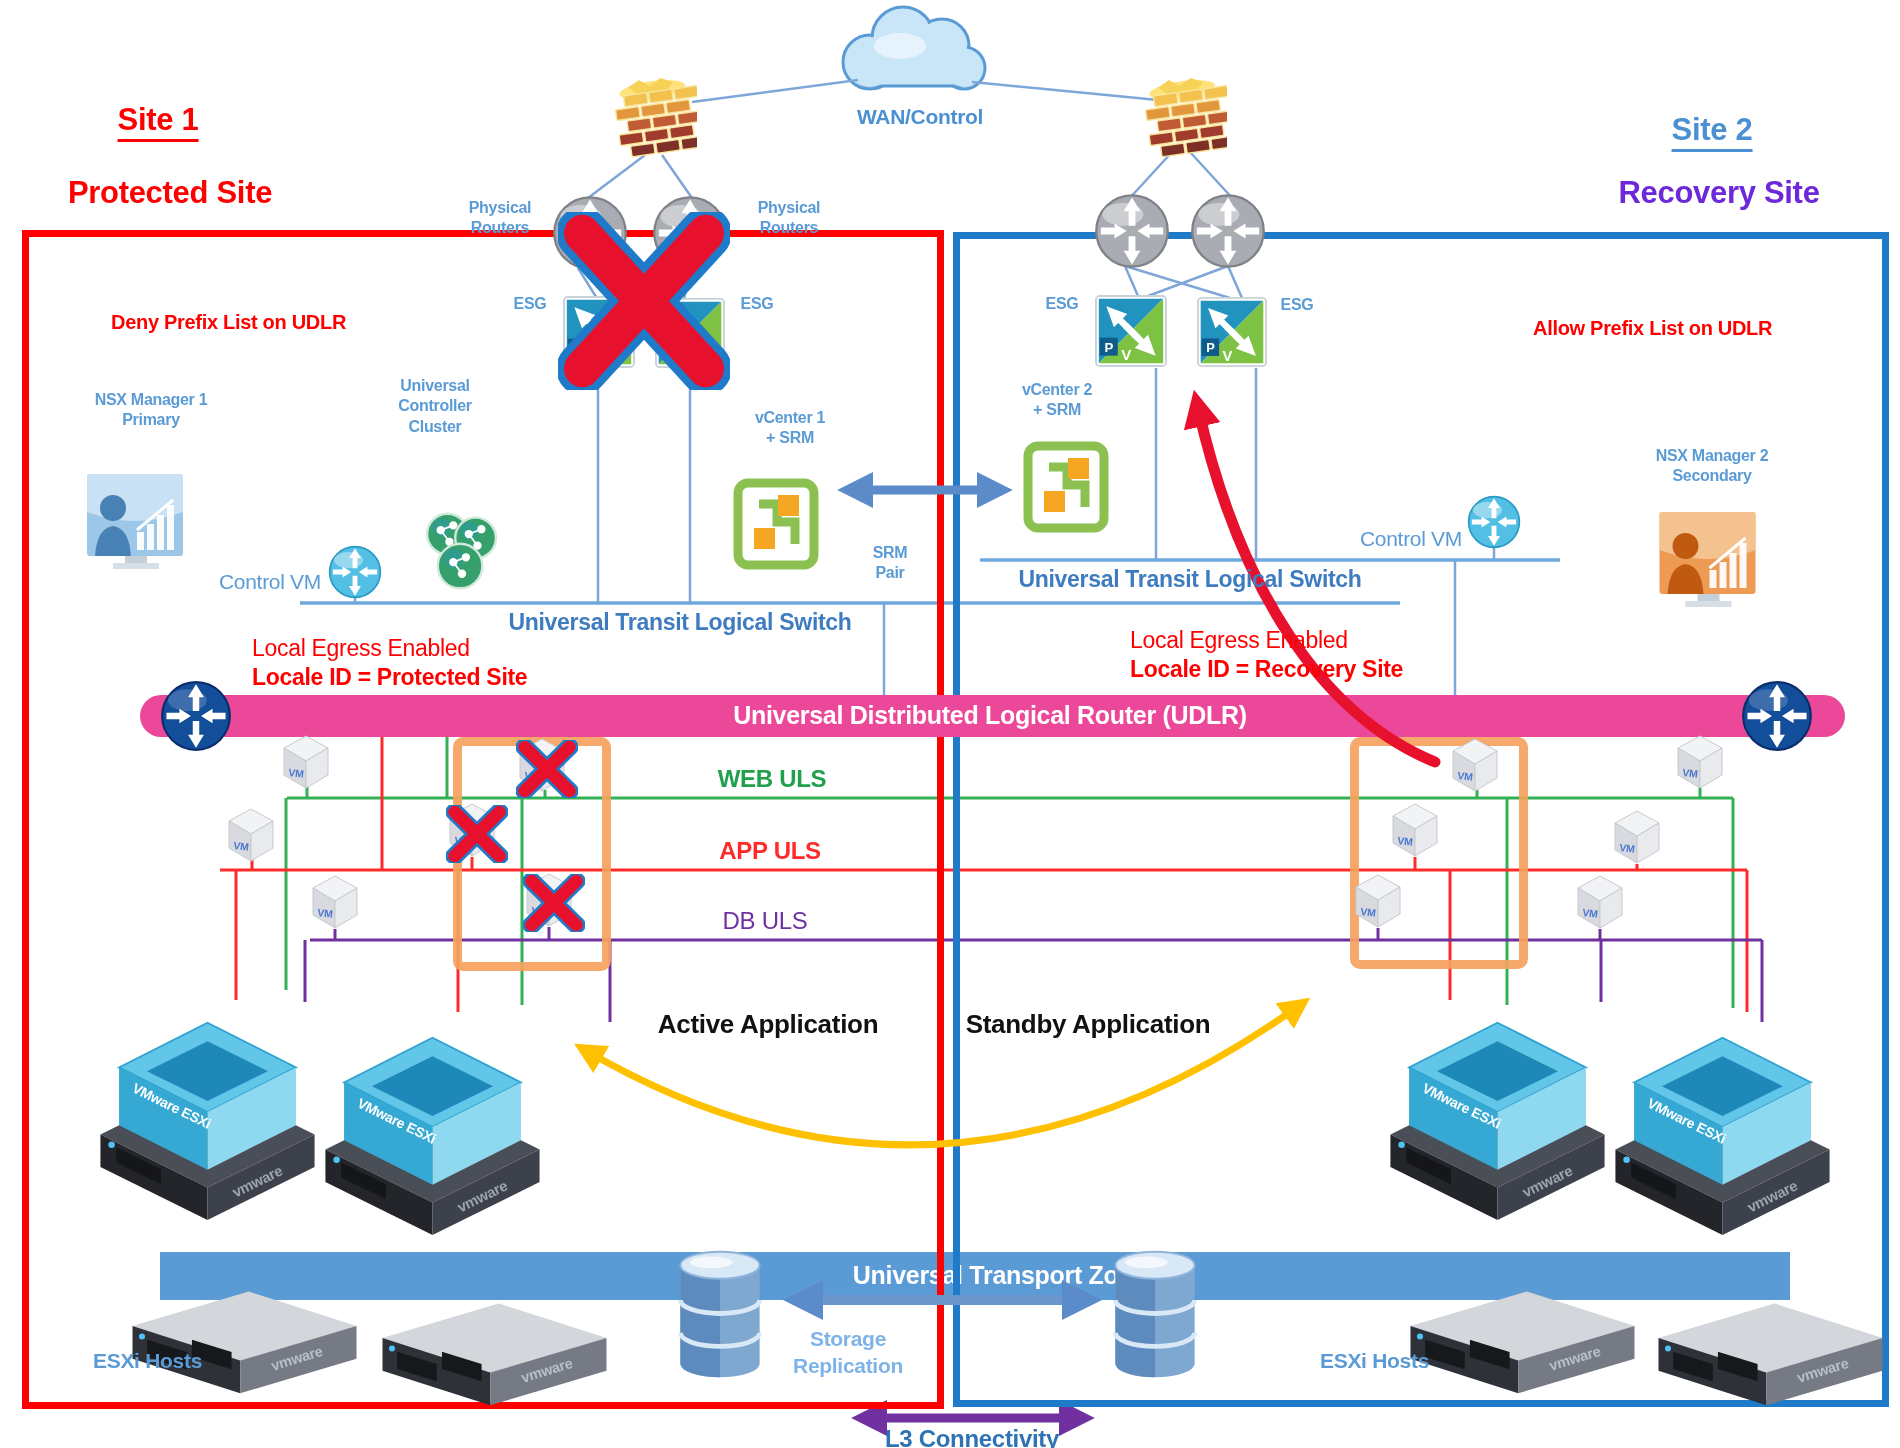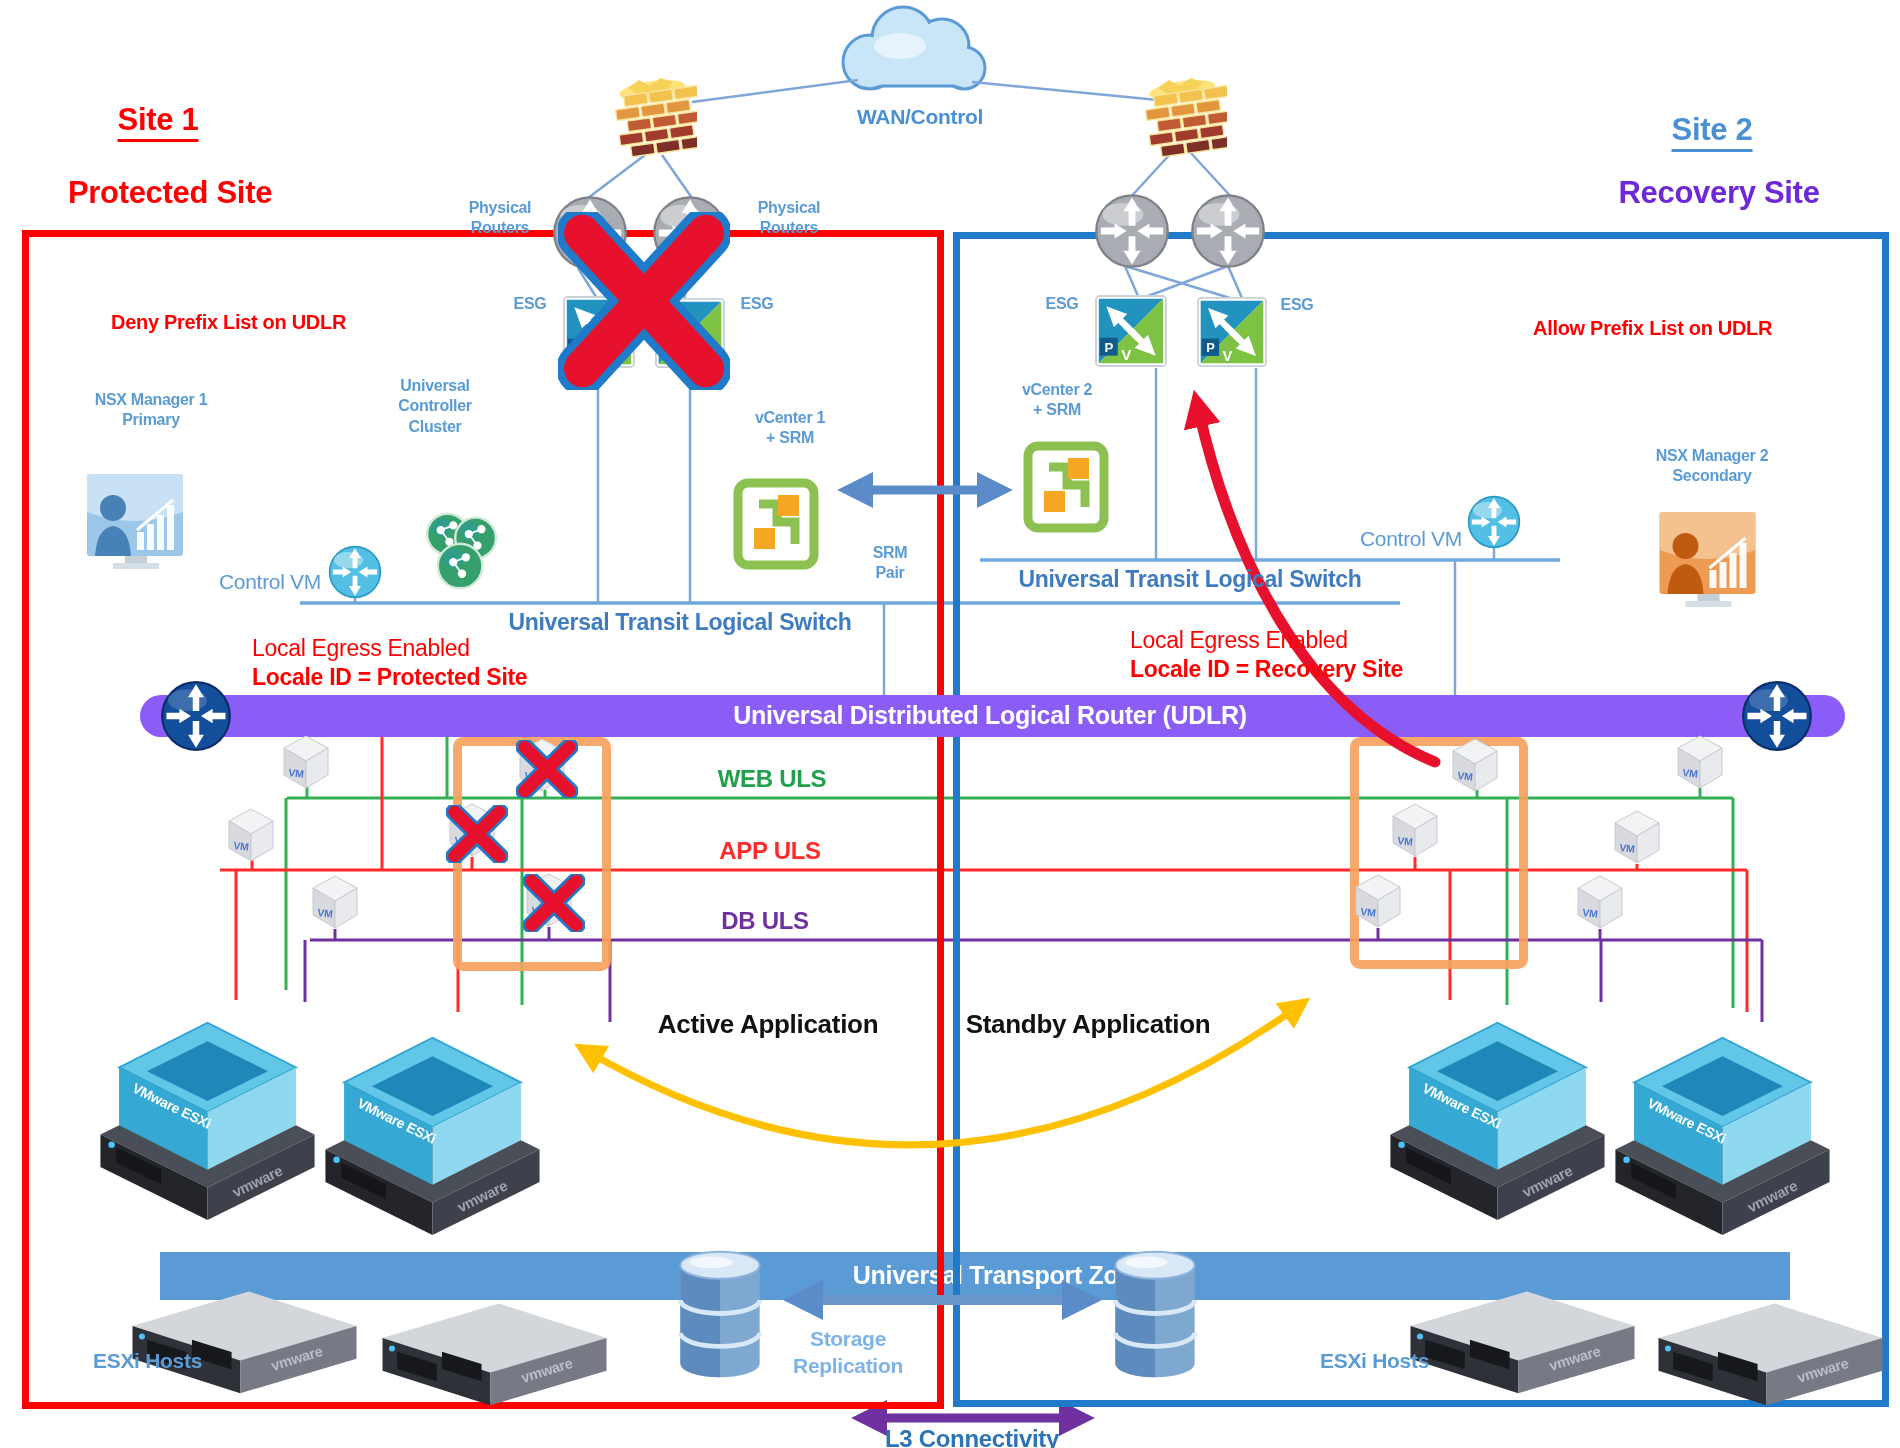--- a/index.html
+++ b/index.html
@@ -188,21 +188,21 @@
       <g transform="translate(0,52)">
         <path d="M120 10 L215 58 L120 106 L25 58 Z" fill="#62C6E8" stroke="#2FA3CF" stroke-width="2"></path>
         <path d="M120 30 L185 62 L120 94 L55 62 Z" fill="#1E89B8"></path>
         <path d="M25 58 L120 106 L120 168 L25 120 Z" fill="#35A9D3"></path>
         <path d="M215 58 L120 106 L120 168 L215 120 Z" fill="#8ED9F0"></path>
         <text x="38" y="84" font-size="15" font-weight="bold" fill="#fff" transform="rotate(26 38 84)" font-family="Liberation Sans,sans-serif">VMware ESXi</text>
       </g>
     </svg>
     </div>
 
-  <div class="abs bar z3" style="left:140px;top:695px;width:1705px;height:42px;background:#8b5cf6;">
+  <div class="abs bar z3" style="left:140px;top:695px;width:1705px;height:42px;background:#ec4899;">
     <span class="t" style="left:850px;top:6px;">Universal Distributed Logical Router (UDLR)</span>
   </div>
   <div class="abs z1" style="left:160px;top:1252px;width:1630px;height:48px;background:#5B9BD5;">
     <span class="t" style="position:absolute;left:840px;top:9px;color:#fff;font-weight:600;font-size:25px;transform:translateX(-50%);white-space:nowrap;">Universal Transport Zone</span>
   </div>
 
   <div class="abs z4" style="left:615px;top:76px;width:82px;height:82px">
       <svg viewBox="0 0 84 84" width="100%" height="100%">
       <g transform="rotate(-8 42 42)">
         <ellipse cx="42" cy="14" rx="34" ry="9" fill="#FFE37A"></ellipse>
@@ -741,21 +741,21 @@
   <div class="abs z7 lbl steel c" style="left:680px;top:608px;">Universal Transit Logical Switch</div>
   <div class="abs z7 lbl steel c" style="left:1190px;top:565px;">Universal Transit Logical Switch</div>
 
   <div class="abs z7 lbl" style="left:252px;top:634px;color:#FF0000;font-size:23px;">
     <span>Local Egress Enabled</span><br><span style="font-weight:bold">Locale ID = Protected Site</span></div>
   <div class="abs z7 lbl" style="left:1130px;top:626px;color:#FF0000;font-size:23px;">
     <span>Local Egress Enabled</span><br><span style="font-weight:bold">Locale ID = Recovery Site</span></div>
 
   <div class="abs z7 lbl c" style="left:772px;top:764px;color:#21A04C;font-weight:bold;font-size:24px;">WEB ULS</div>
   <div class="abs z7 lbl c" style="left:770px;top:836px;color:#FF2A2A;font-weight:bold;font-size:24px;">APP ULS</div>
-  <div class="abs z7 lbl c" style="left:765px;top:906px;color:#7030A0;font-weight:bold;font-size:24px;">DB ULS</div>
+  <div class="abs z7 lbl c" style="left:765px;top:906px;color:#7030A0;font-weight:normal;font-size:24px;">DB ULS</div>
 
   <div class="abs z7 lbl c" style="left:768px;top:1008px;color:#111;font-weight:bold;font-size:26px;">Active Application</div>
   <div class="abs z7 lbl c" style="left:1088px;top:1008px;color:#111;font-weight:bold;font-size:26px;">Standby Application</div>
 
   <div class="abs z7 lbl c" style="left:848px;top:1326px;color:#7EB3E8;font-weight:bold;font-size:21px;">
     <span>Storage</span><br><span>Replication</span></div>
 
   <div class="abs z7 lbl" style="left:93px;top:1348px;color:#5B9BD5;font-weight:bold;font-size:21px;">ESXi Hosts</div>
   <div class="abs z7 lbl" style="left:1320px;top:1348px;color:#5B9BD5;font-weight:bold;font-size:21px;">ESXi Hosts</div>
 

